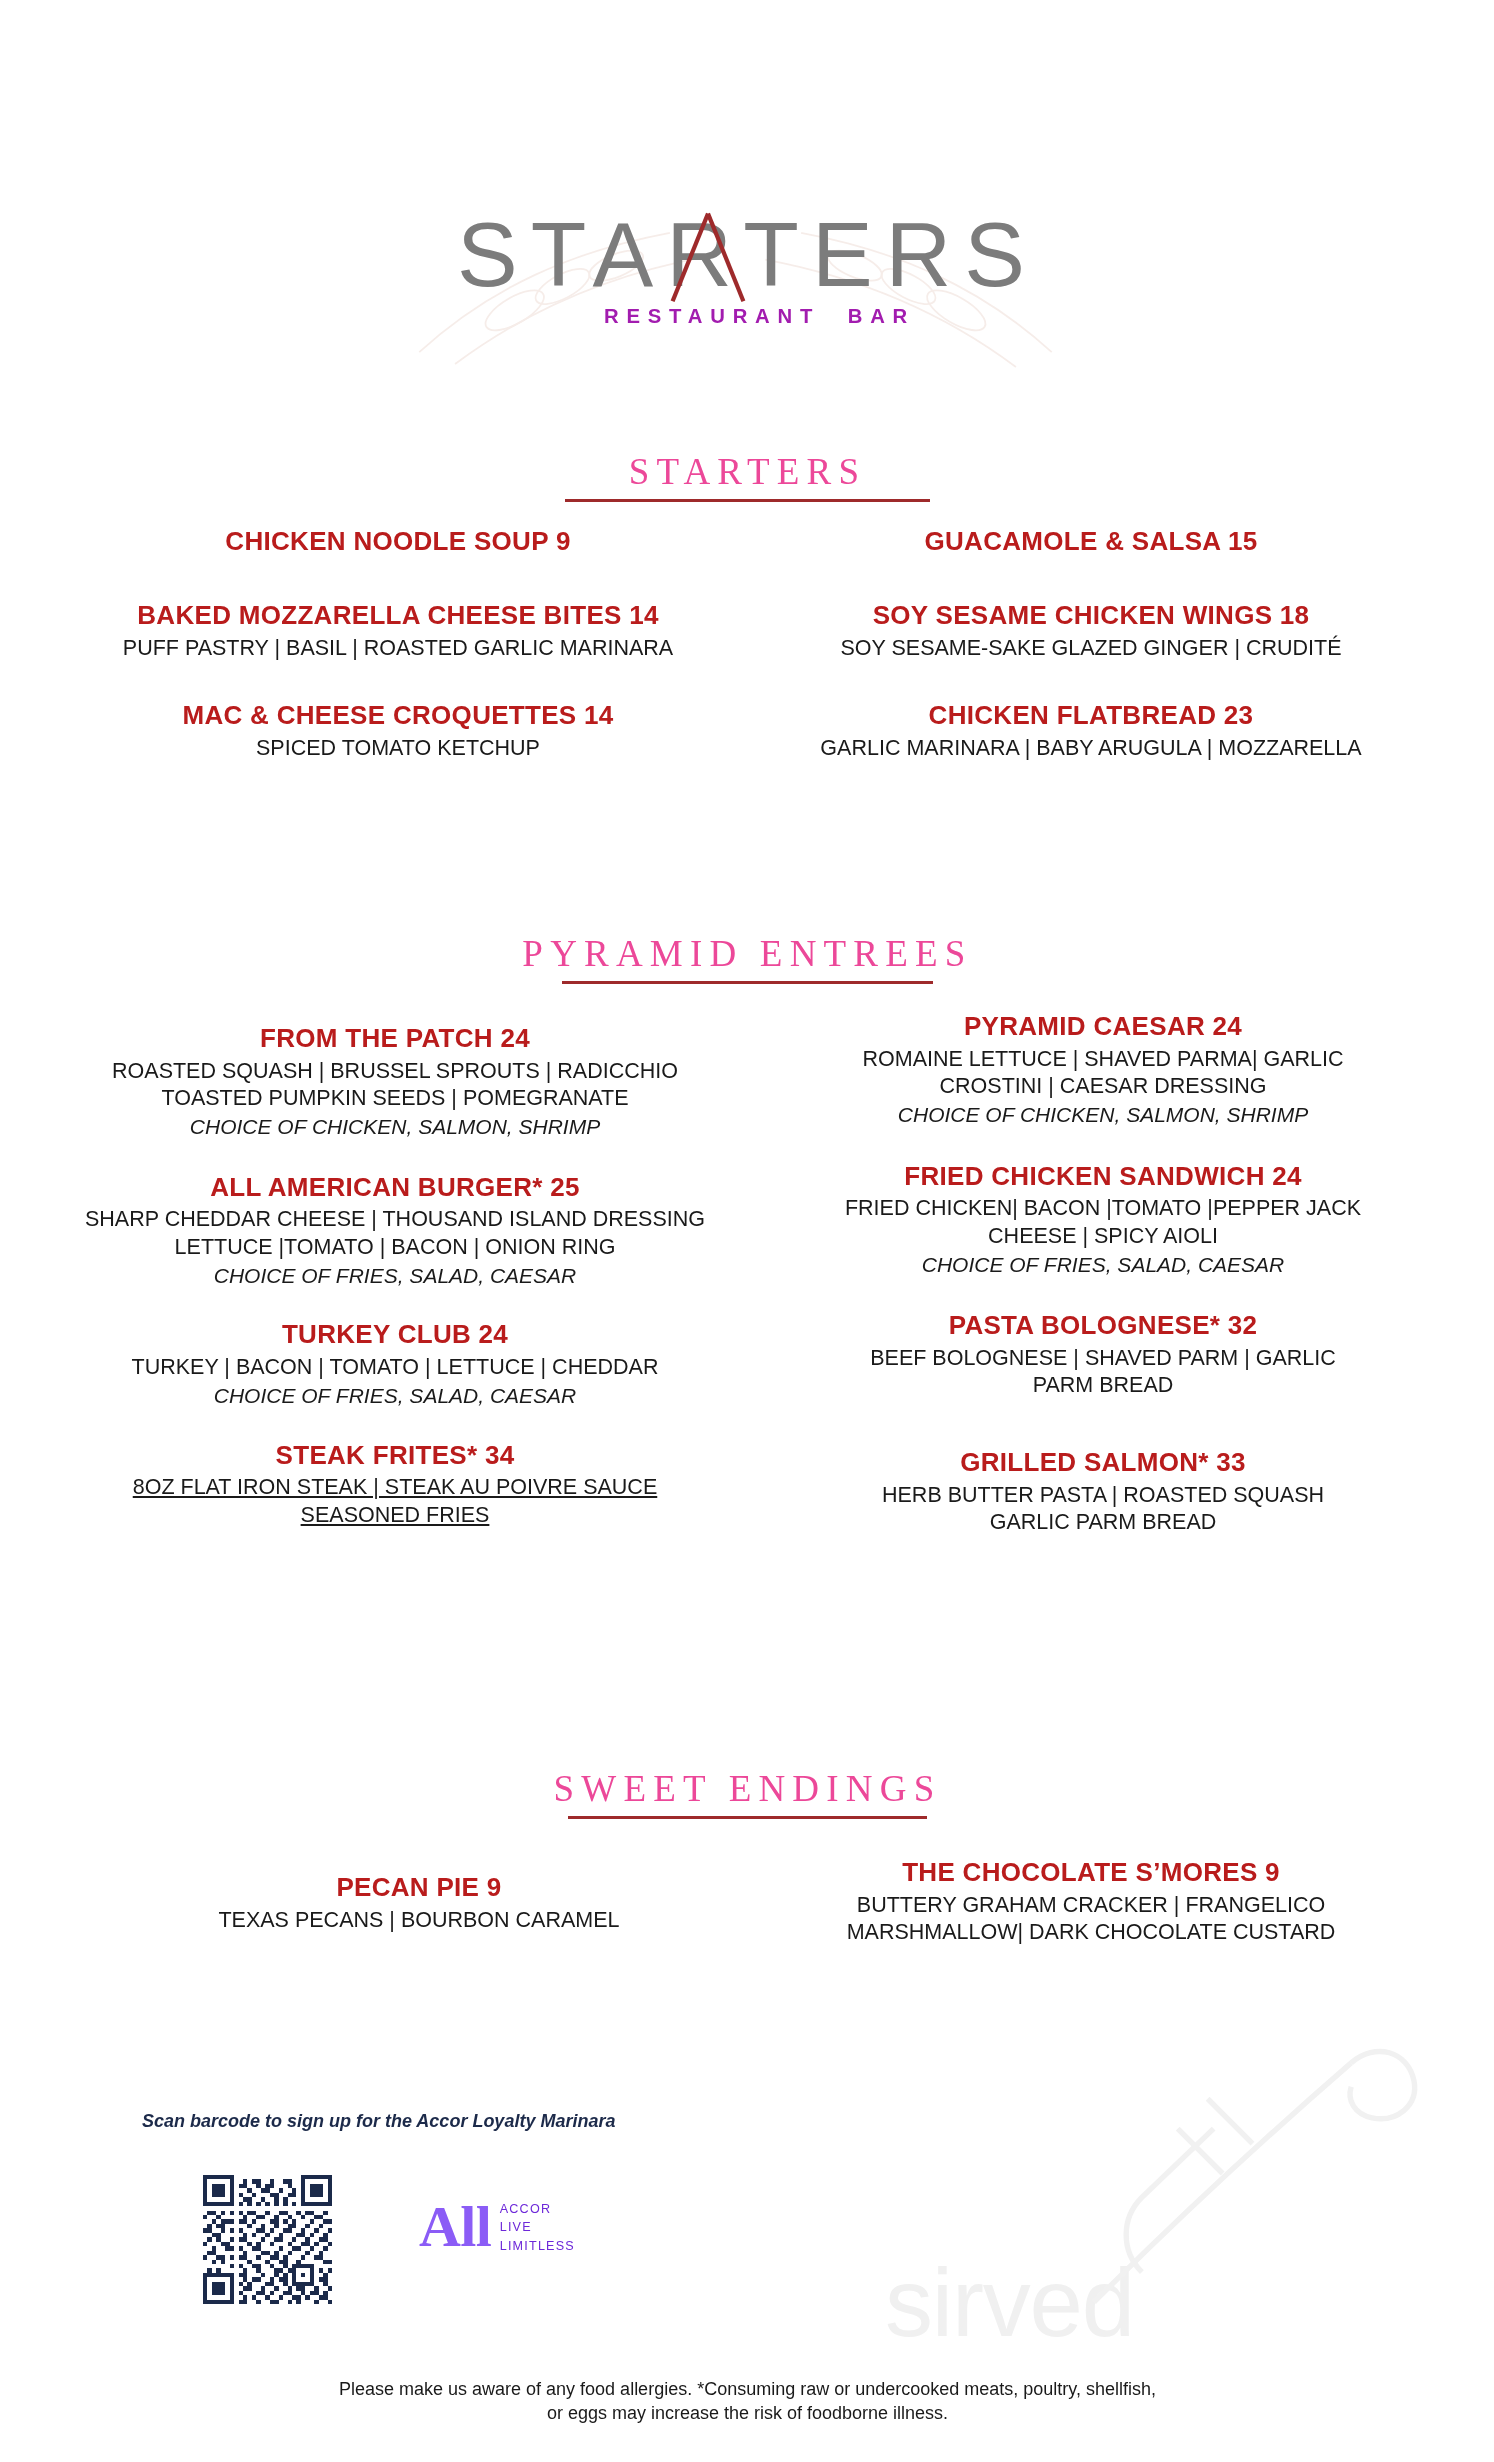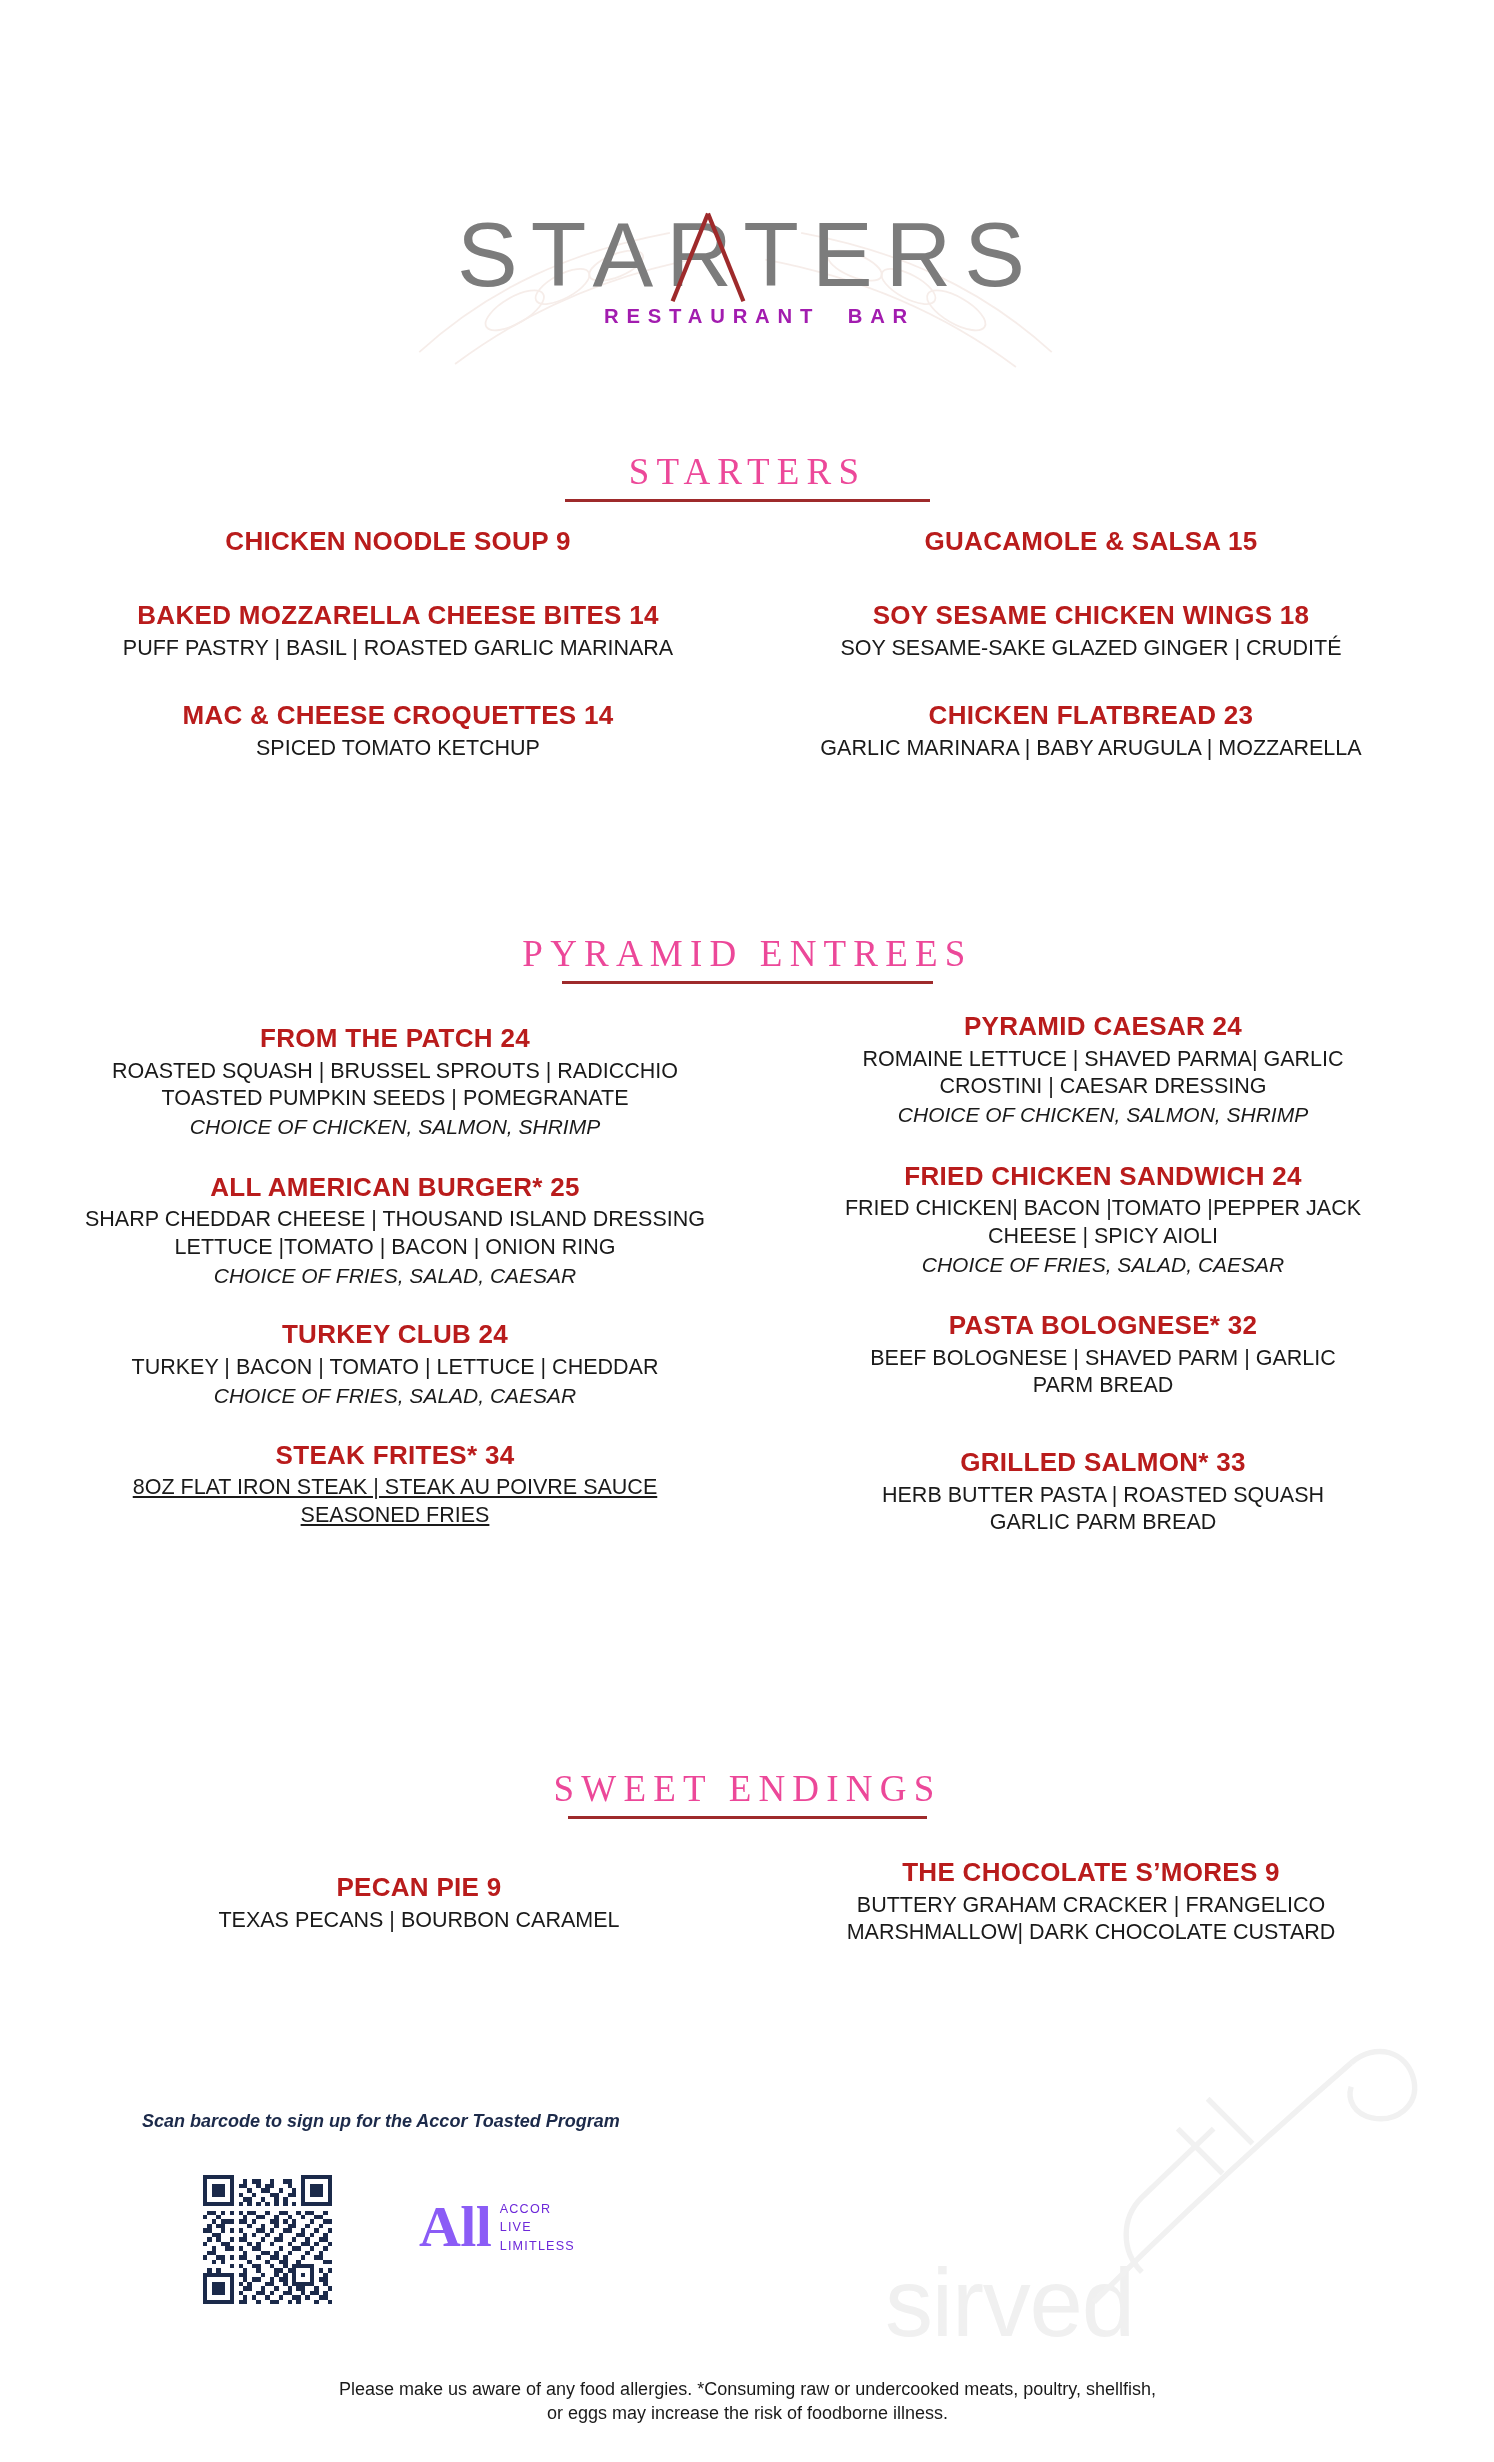--- a/index.html
+++ b/index.html
@@ -321,21 +321,21 @@
 </div>
 
 <div class="col" style="left:744px; top:1857px; width:694px;">
   <div class="item">
     <div class="item-title caps">The Chocolate S’mores  9</div>
     <div class="item-desc caps" style="white-space:pre-line;">Buttery Graham Cracker | Frangelico
 Marshmallow| Dark Chocolate Custard</div>
   </div>
 </div>
 
-<div class="scan-note">Scan barcode to sign up for the Accor Toasted Program</div>
+<div class="scan-note">Scan barcode to sign up for the Accor Loyalty Marinara</div>
 
 <svg class="qr" viewBox="0 0 29 29" shape-rendering="crispEdges">
   <rect width="29" height="29" fill="#ffffff"></rect>
   <g fill="#1b2a4a">
 
     <rect x="0" y="0" width="7" height="1"></rect>
       <rect x="0" y="6" width="7" height="1"></rect>
     <rect x="0" y="0" width="1" height="7"></rect>
       <rect x="6" y="0" width="1" height="7"></rect>
     <rect x="2" y="2" width="3" height="3"></rect>

